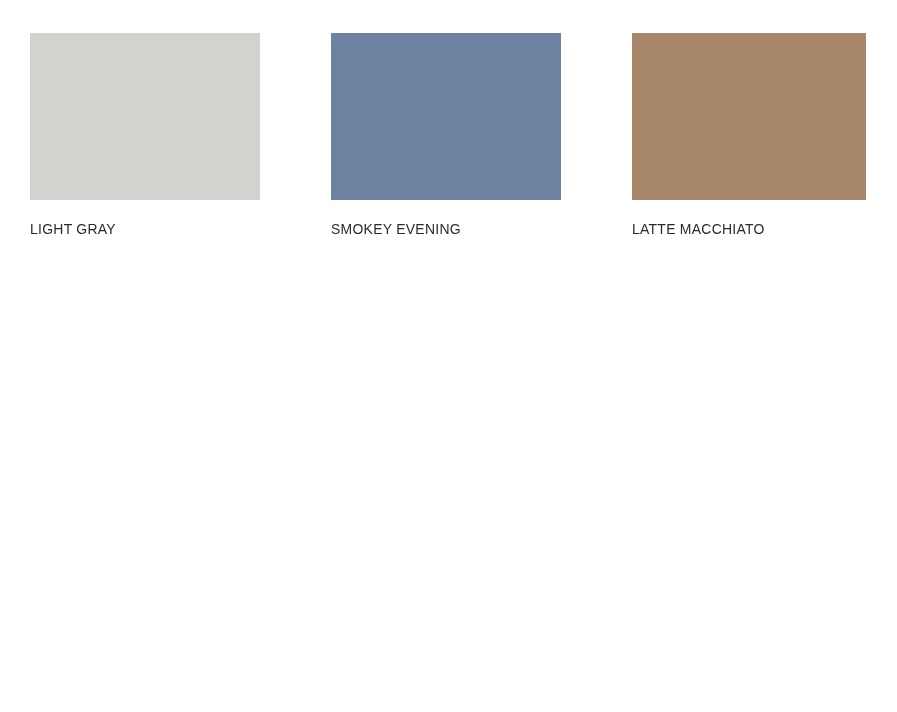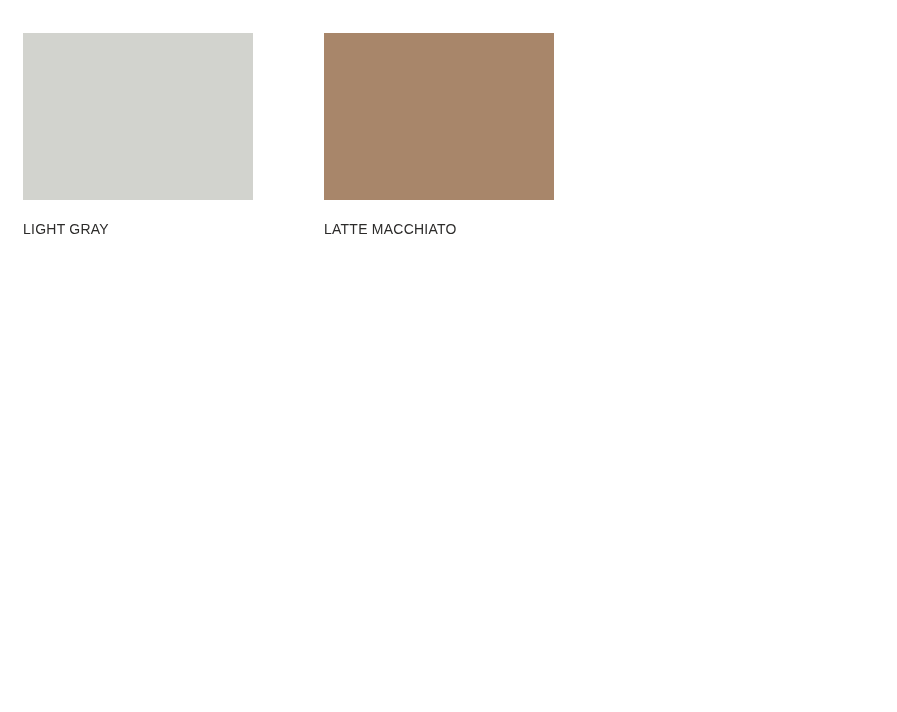--- a/index.html
+++ b/index.html
@@ -13,21 +13,21 @@
     height: 712px;
     font-family: "Liberation Sans", "DejaVu Sans", sans-serif;
     overflow: hidden;
   }
 
   #palette-grid {
     position: relative;
     width: 897px;
     height: 712px;
     box-sizing: border-box;
-    padding: 33px 32px 0 23px;
+    padding: 33px 32px 0 30px;
     display: grid;
     grid-template-columns: 230px 230px 234px;
     grid-template-rows: 205px 227px 227px;
     column-gap: 71px;
     row-gap: 0;
     align-content: start;
     justify-content: start;
   }
 
   .swatch-cell {
@@ -64,16 +64,20 @@
 </style>
 </head>
 <body>
 
 <div id="palette-grid" style="background: rgb(255, 255, 255);">
     <div class="swatch-cell">
       <div class="swatch-chip" style="background-color: rgb(210, 211, 206);"></div>
       <div class="swatch-label" style="color: rgb(44, 43, 42);">LIGHT GRAY</div>
     </div>
     <div class="swatch-cell">
+      <div class="swatch-chip" style="background-color: rgb(109, 129, 160);"></div>
+      <div class="swatch-label" style="color: rgb(44, 43, 42);">SMOKEY EVENING</div>
+    </div>
+    <div class="swatch-cell">
       <div class="swatch-chip" style="background-color: rgb(168, 134, 106);"></div>
       <div class="swatch-label" style="color: rgb(44, 43, 42);">LATTE MACCHIATO</div>
     </div>
   </div>
 
 </body></html>

